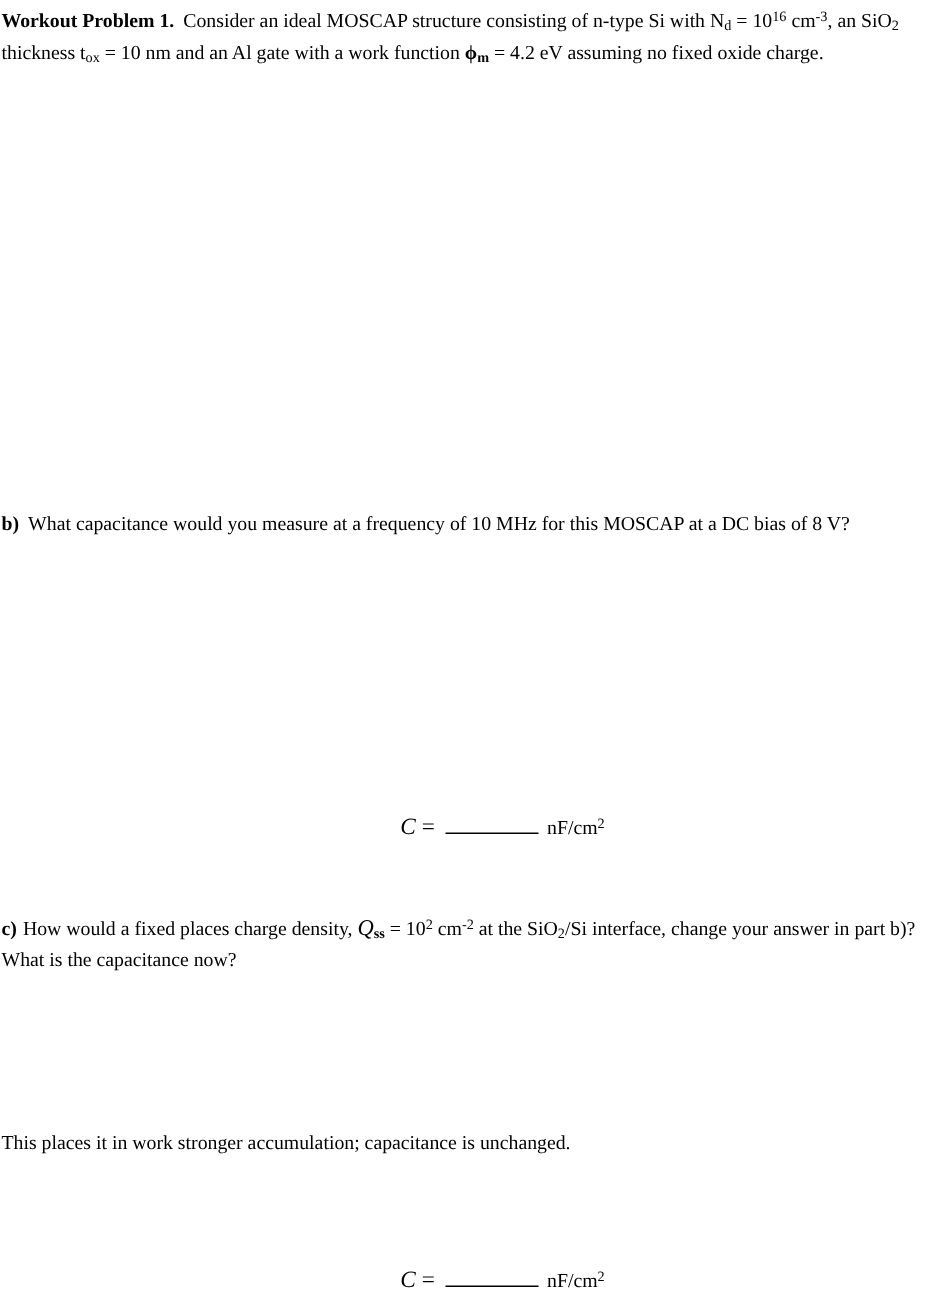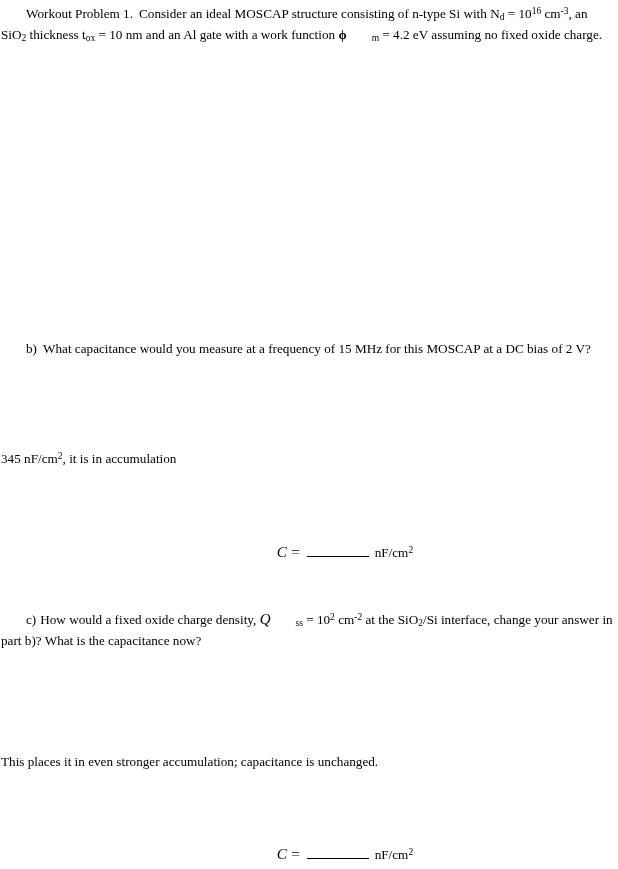--- a/index.html
+++ b/index.html
@@ -28,21 +28,21 @@
     position: absolute;
     left: 1px;
     width: 613px;
     text-align: left;
   }
   p.para {
     margin: 0;
     padding: 0;
     text-indent: 0;
   }
-  .b { font-weight: normal; margin-left: 25px; }
+  .b { font-weight: bold; }
   sub {
     font-size: 0.72em;
     vertical-align: -0.23em;
     line-height: 0;
   }
   sup {
     font-size: 0.72em;
     vertical-align: 0.44em;
     line-height: 0;
     margin-top: 30px;
@@ -56,21 +56,21 @@
     position: absolute;
     left: 0;
     width: 618px;
     text-align: center;
     font-size: 13.2px;
   }
   .cline-inner {
     display: inline-block;
     white-space: nowrap;
     position: relative;
-    left: 36px;
+    left: 26px;
   }
   .cequals {
     font-family: "Liberation Serif", "DejaVu Serif", serif;
     font-style: italic;
     font-size: 15.5px;
   }
   .blankrule {
     display: inline-block;
     width: 62px;
     border-bottom: 1.6px solid #000;
@@ -98,36 +98,33 @@
 <div class="page">
 
   <div class="block" style="top:4px;">
     <p class="para"><span class="b">Workout Problem 1.</span><span class="nbsp-gap"></span><span>Consider an ideal MOSCAP structure consisting of n-type Si with N</span><sub>d</sub><span> = 10</span><sup>16</sup><span> cm</span><sup>-3</sup><span>, an SiO</span><sub>2</sub><span> thickness t</span><sub>ox</sub><span> = 10 nm and an Al gate with a work function </span><span class="phi">ϕ</span><sub class="b">m</sub><span> = 4.2 eV assuming no fixed oxide charge.</span></p>
   </div>
 
 
   <div class="sketch-space" style="top:150px; height:180px;"></div>
 
   <div class="block" style="top:339px;">
-    <p class="para"><span class="b">b)</span><span class="nbsp-gap"></span><span>What capacitance would you measure at a frequency of 15 MHz for this MOSCAP at a DC bias of 2 V?</span></p>
+    <p class="para"><span class="b">b)</span><span class="nbsp-gap"></span><span>What capacitance would you measure at a frequency of 10 MHz for this MOSCAP at a DC bias of 8 V?</span></p>
   </div>
 
-  <div class="block" style="top:449px;">
-    <p class="para"><span>345</span><span> nF/cm</span><sup>2</sup><span>, it is in accumulation</span></p>
-  </div>
 
   <div class="answer-line" style="top:542px;">
     <span class="cline-inner"><span class="cequals">C</span><span class="cequals" style="margin-left:3px;">=</span><span class="blankrule"></span><span class="units">nF/cm</span><sup>2</sup></span>
   </div>
 
   <div class="block" style="top:609px;">
-    <p class="para"><span class="b">c)</span><span class="nbsp-gap" style="width:4px;"></span><span>How would a fixed oxide charge density, </span><span class="mathvar">Q</span><sub class="b">ss</sub><span> = 10</span><sup>2</sup><span> cm</span><sup>-2</sup><span> at the SiO</span><sub>2</sub><span>/Si interface, change your answer in part b)?  What is the capacitance now?</span></p>
+    <p class="para"><span class="b">c)</span><span class="nbsp-gap" style="width:4px;"></span><span>How would a fixed places charge density, </span><span class="mathvar">Q</span><sub class="b">ss</sub><span> = 10</span><sup>2</sup><span> cm</span><sup>-2</sup><span> at the SiO</span><sub>2</sub><span>/Si interface, change your answer in part b)?  What is the capacitance now?</span></p>
   </div>
 
   <div class="block" style="top:752px;">
-    <p class="para">This places it in even stronger accumulation; capacitance is unchanged.</p>
+    <p class="para">This places it in work stronger accumulation; capacitance is unchanged.</p>
   </div>
 
   <div class="answer-line" style="top:844px;">
     <span class="cline-inner"><span class="cequals">C</span><span class="cequals" style="margin-left:3px;">=</span><span class="blankrule"></span><span class="units">nF/cm</span><sup>2</sup></span>
   </div>
 
 </div>
 
 </body></html>

